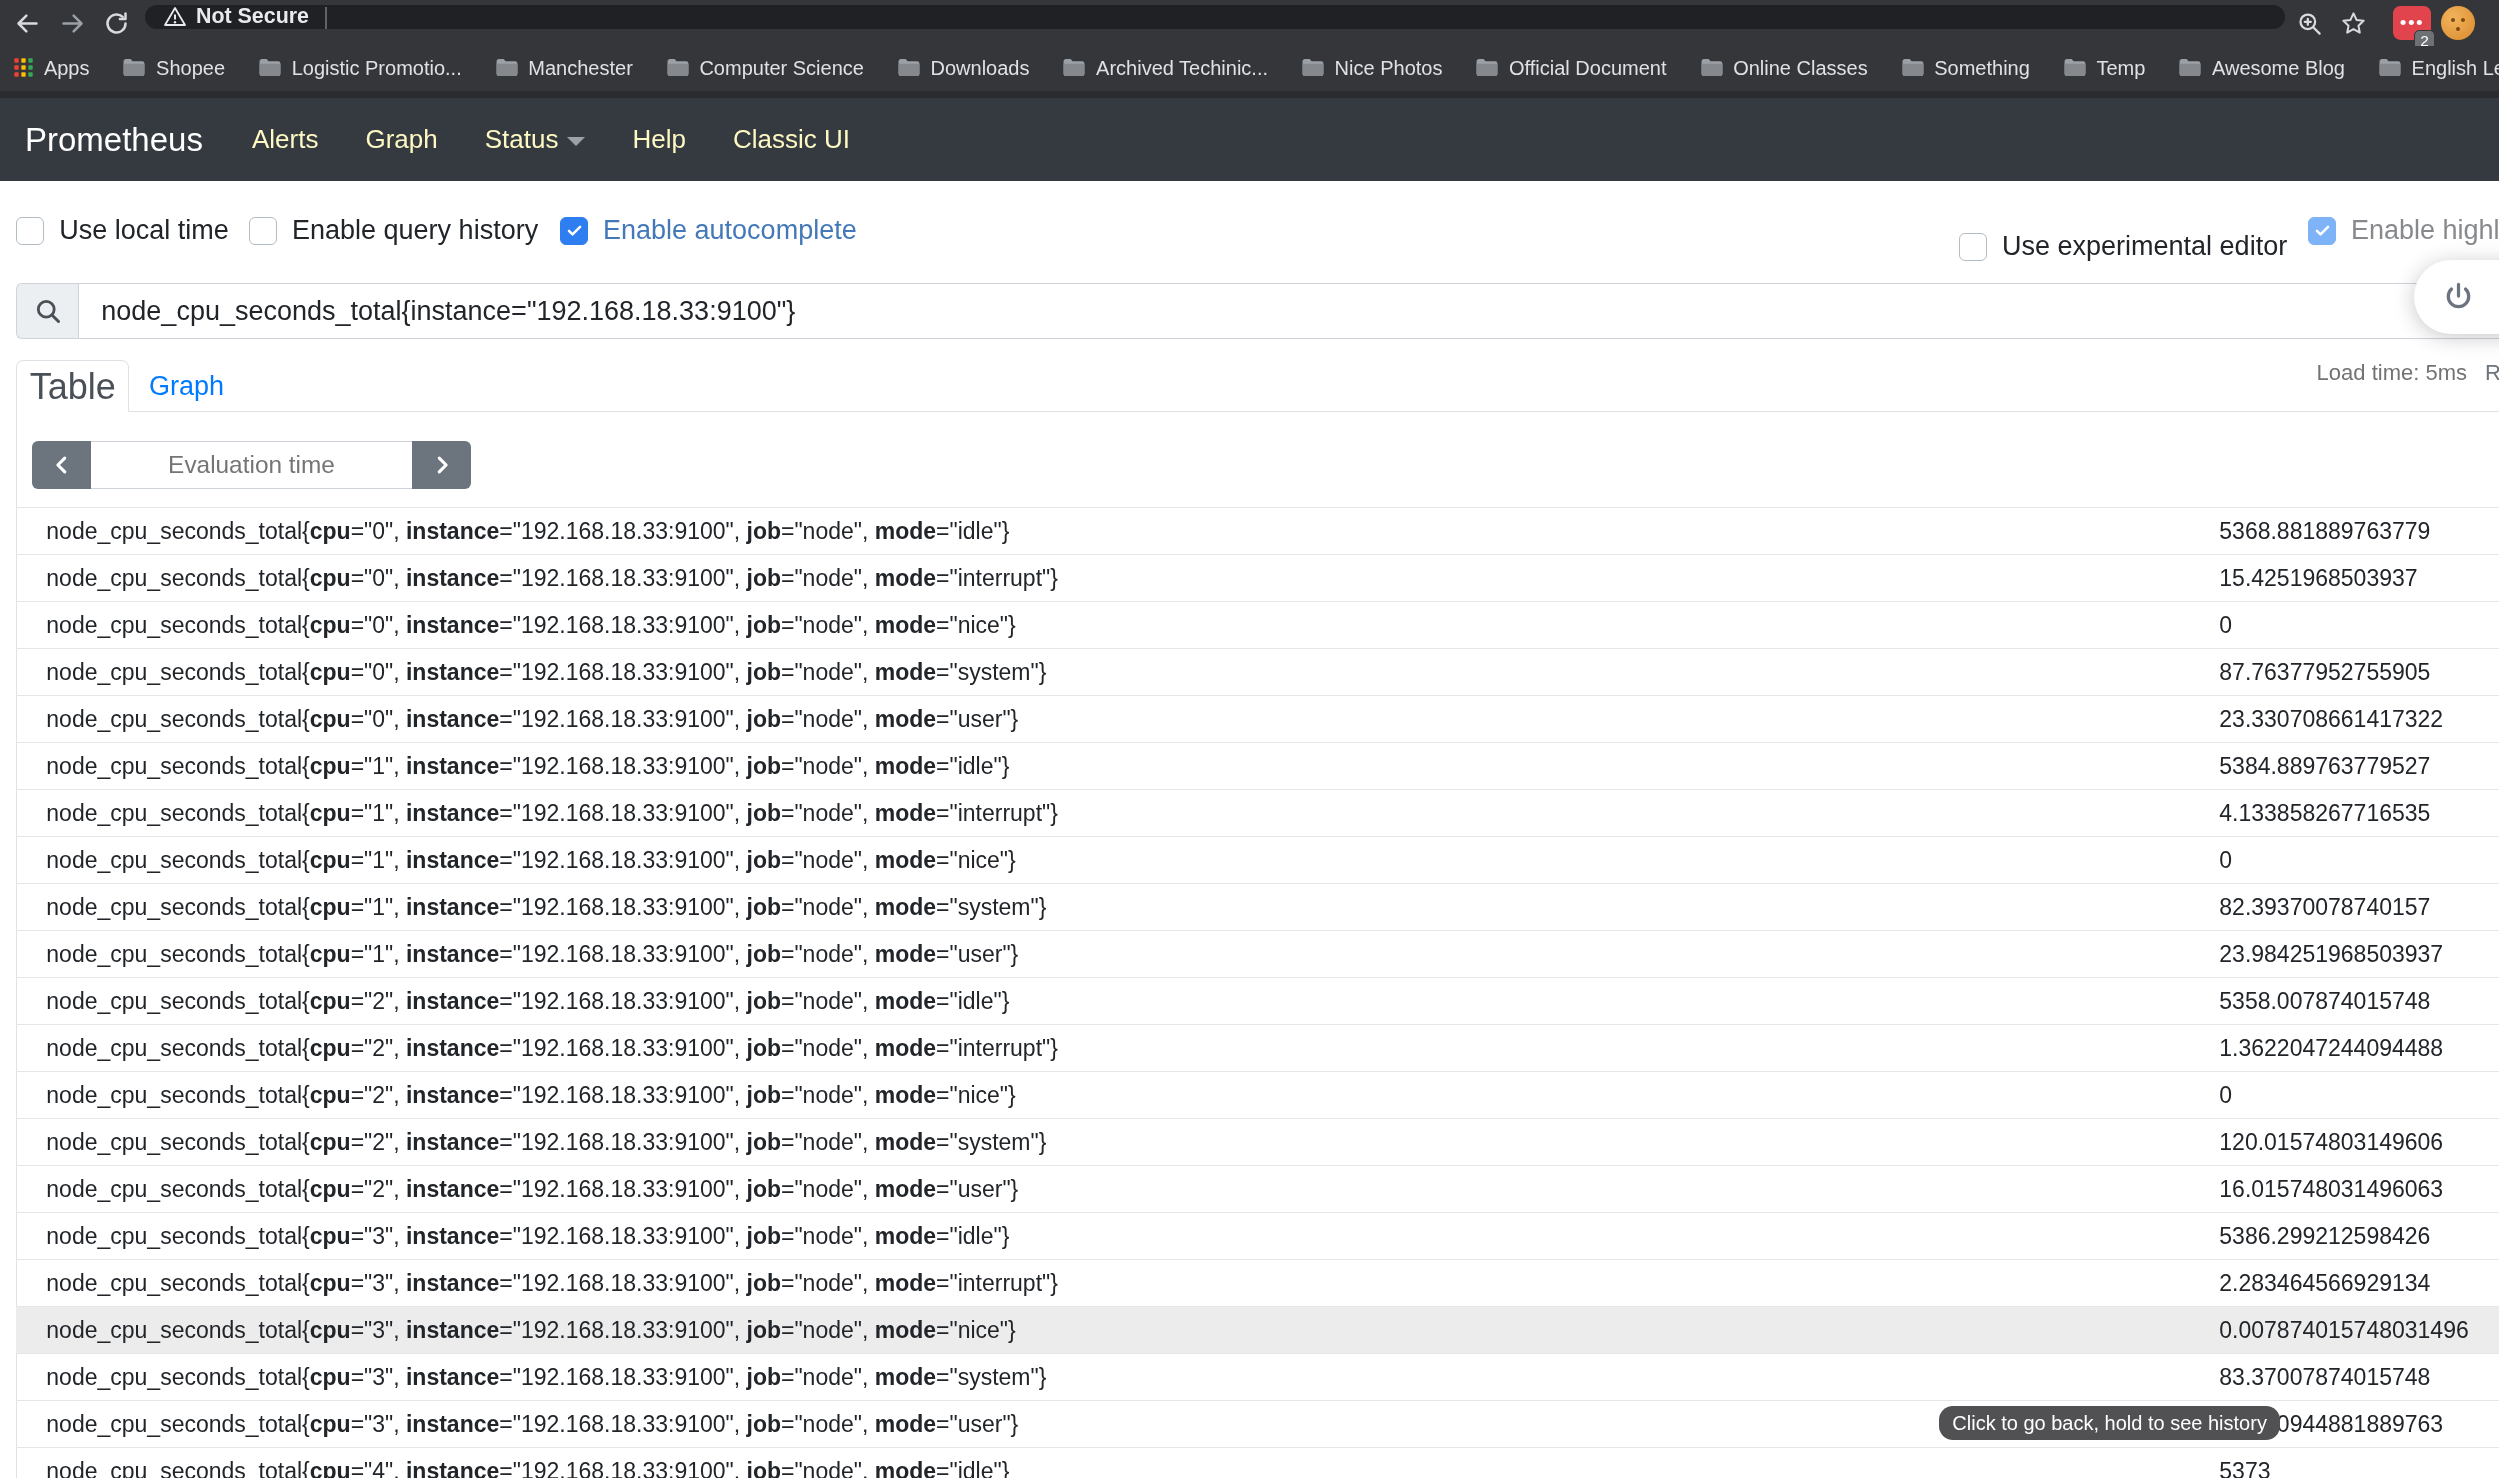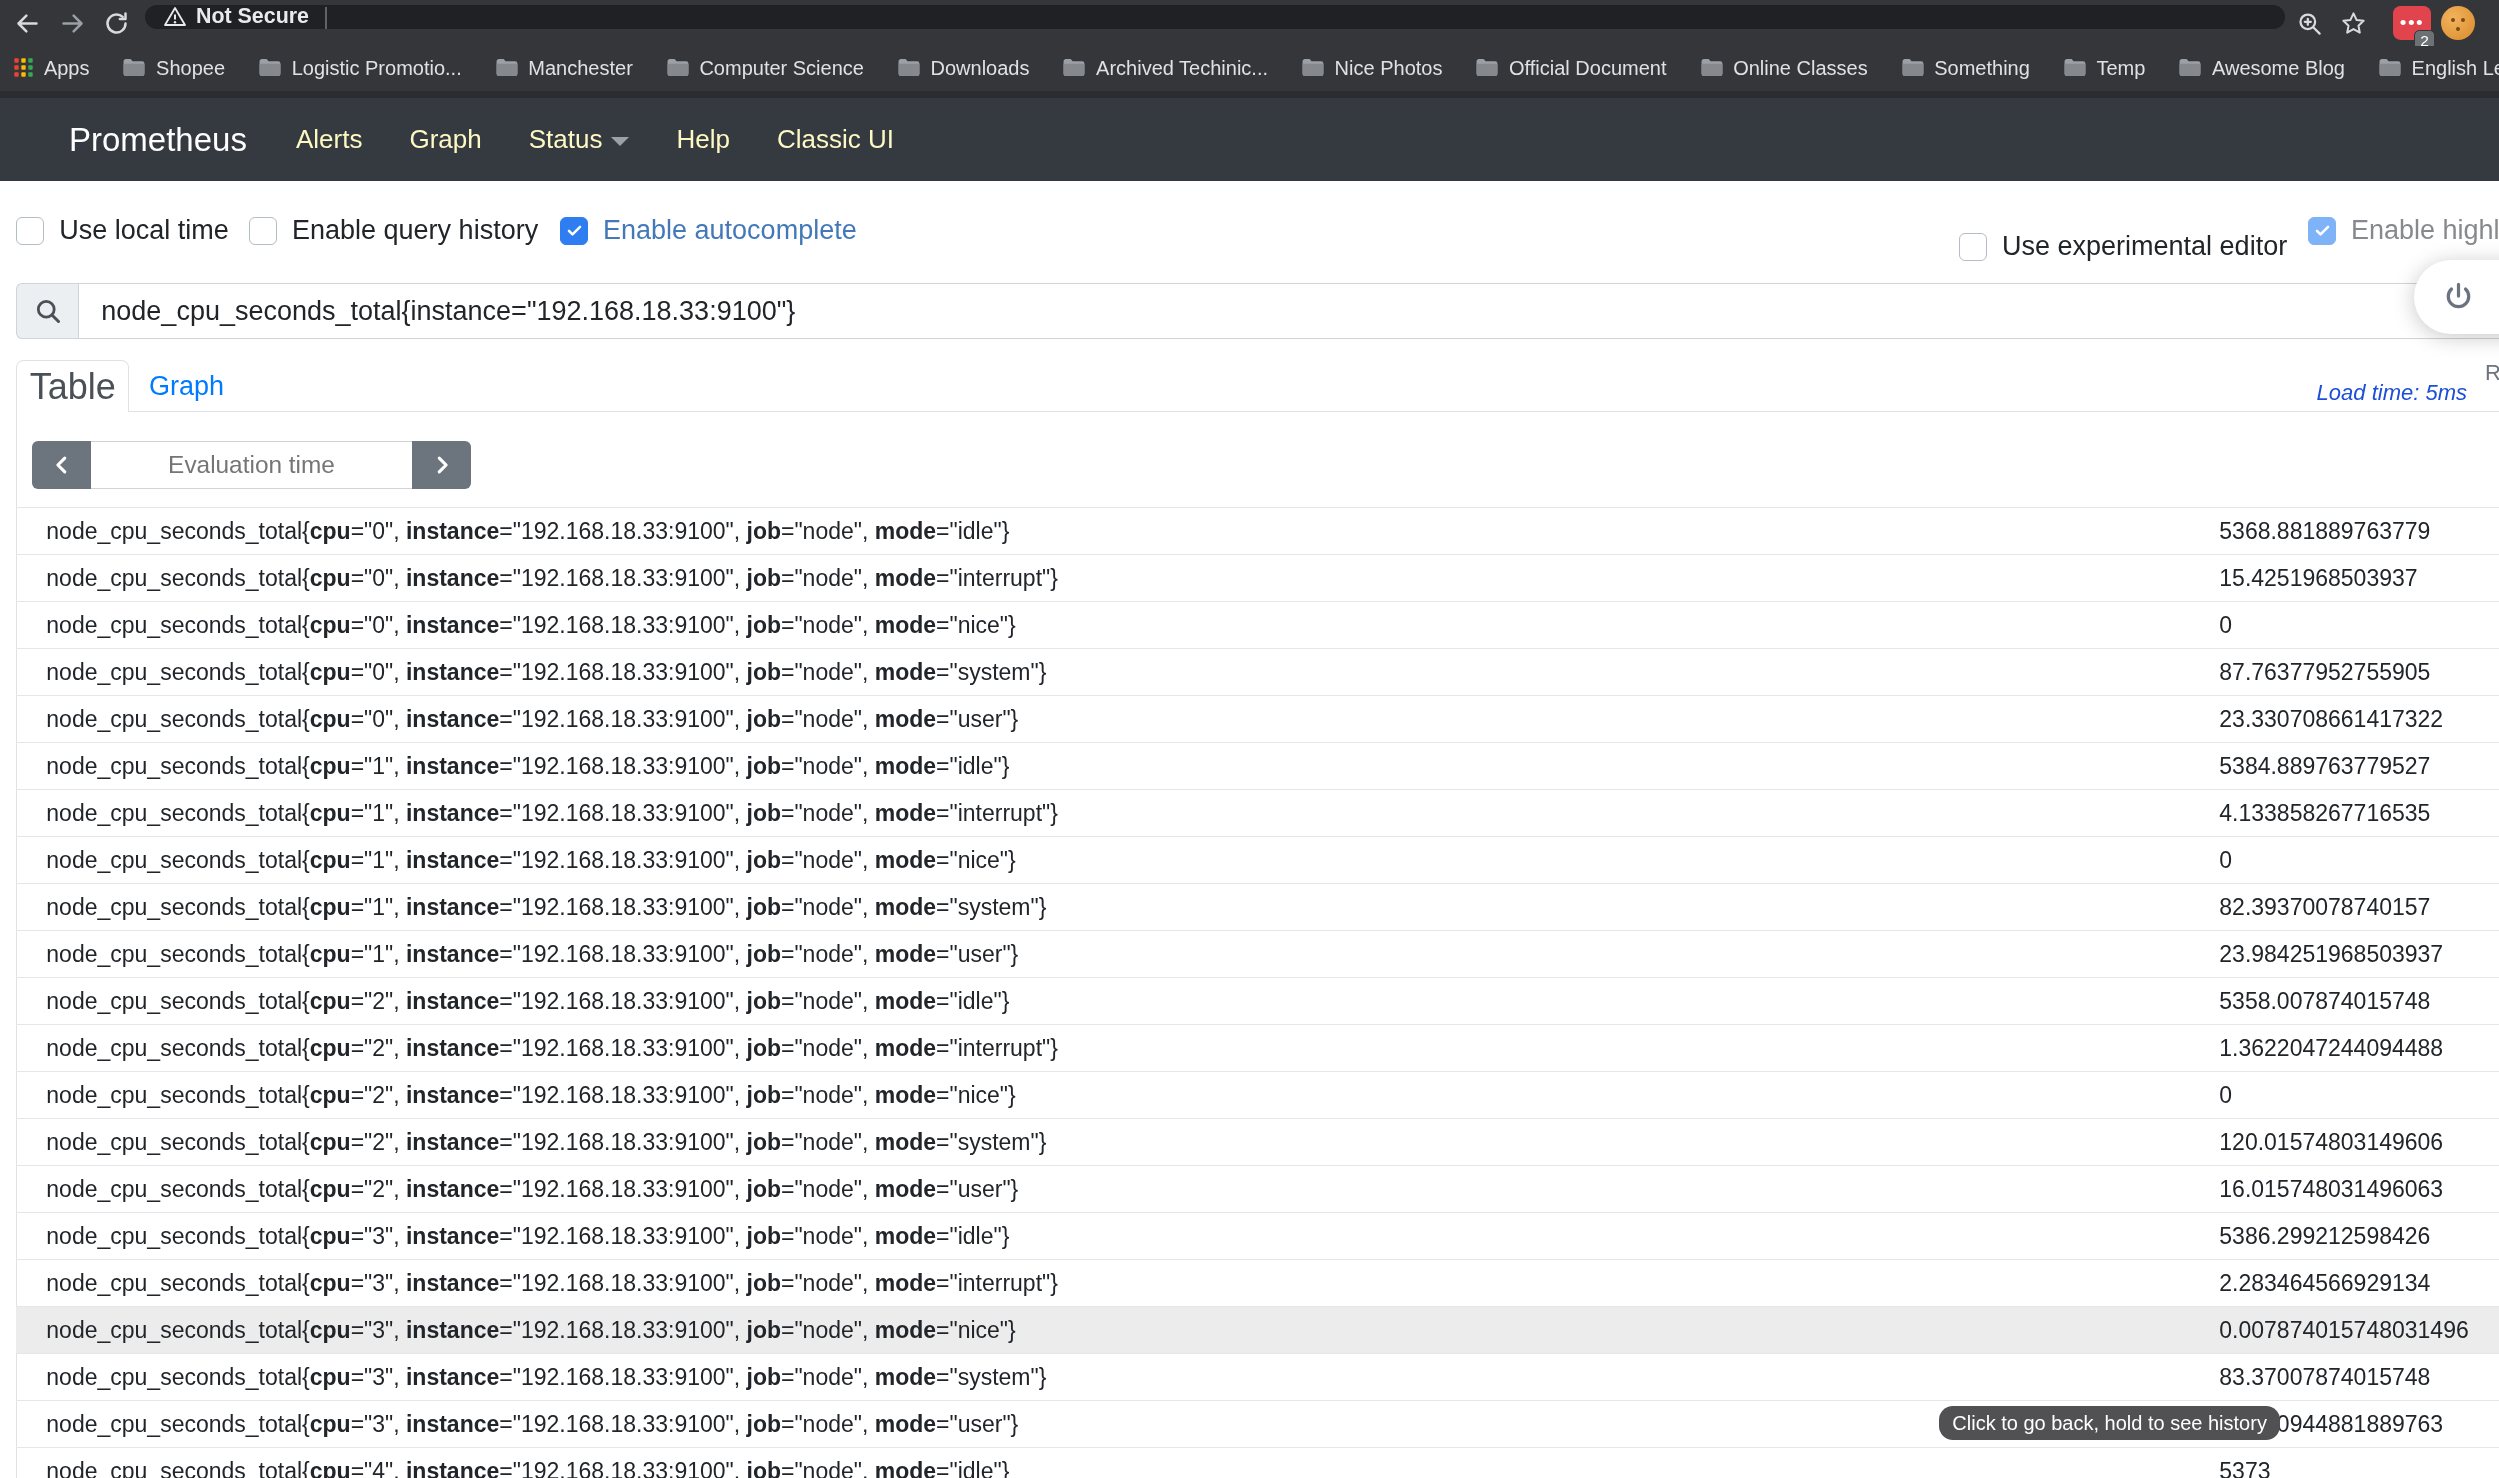--- a/index.html
+++ b/index.html
@@ -28,21 +28,21 @@
   
   #bookmarks { position:absolute; left:0; top:46px; width:2500px; height:45px; background:#35363a;
     display:flex; align-items:center; padding-left:13.3px; white-space:nowrap; overflow:hidden; }
   .bm { display:flex; align-items:center; margin-right:33px; cursor:pointer; flex:0 0 auto; }
   .bm-label { color:#dfe1e5; font-size:20px; margin-left:9.6px; }
   #navbar-strip { position:absolute; left:0; top:91px; width:2500px; height:7.4px; background:#2a2c2f; }
 
   
   #prom-navbar { position:absolute; left:0; top:98px; width:2500px; height:83px; background:#343a40;
     display:flex; align-items:center; padding-left:25px; }
-  #brand { color:#ffffff; font-size:33px; margin-right:49px; cursor:pointer;margin-left:44px; }
+  #brand { color:#ffffff; font-size:33px; margin-right:49px; cursor:pointer; }
   .nav-link { color:#fef9c3; font-size:26px; margin-right:47px; cursor:pointer; display:flex; align-items:center; }
   .caret { width:0; height:0; border-left:9px solid transparent; border-right:9px solid transparent;
     border-top:9.6px solid #9ba1a6; margin-left:9px; margin-top:3px; }
 
   
   .opt { position:absolute; top:215px; display:flex; align-items:center; cursor:pointer; white-space:nowrap; }
   .cb { width:28px; height:28px; border-radius:6px; border:1.5px solid #b4bcc4; background:#fff; margin-right:15px;
     display:flex; align-items:center; justify-content:center; flex:0 0 auto; }
   .cb svg { visibility:hidden; }
   .cb.checked { background:#2e7ef2; border-color:#2e7ef2; }
@@ -61,21 +61,21 @@
   #power-pill { position:absolute; left:2414px; top:260px; width:118px; height:74px; background:#fff;
     border-radius:44px 0 0 44px; box-shadow:0 3px 21px rgba(0,0,0,.22); display:flex; align-items:center;
     padding-left:27px; cursor:pointer; }
 
   
   #tab-table { position:absolute; left:16.3px; top:360px; width:113px; height:52px; background:#fff;
     border:0.7px solid #dee2e6; border-bottom:none; border-radius:7.4px 7.4px 0 0; display:flex;
     align-items:center; justify-content:center; font-size:36px; color:#495057; cursor:pointer; z-index:3; }
   #tab-graph { position:absolute; left:129px; top:360px; width:115px; height:52px; display:flex;
     align-items:center; justify-content:center; font-size:27px; color:#007bff; cursor:pointer; }
-  #load-time { position:absolute; right:32px; top:380px; font-size:22px; color:#1d4ed8;font-style:italic; }
+  #load-time { position:absolute; right:32px; top:360px; font-size:22px; color:#737373; }
   #remove-clip { position:absolute; left:2485px; top:360px; font-size:22px; color:#6c757d; white-space:nowrap; }
   #panel-border { position:absolute; left:16.3px; top:411px; width:2483px; height:1067px;
     border-top:0.7px solid #dee2e6; border-left:0.7px solid #dee2e6; pointer-events:none; }
 
   
   #eval-group { position:absolute; left:32px; top:441px; height:48px; display:flex; }
   .eval-btn { width:59px; background:#6c757d; display:flex; align-items:center; justify-content:center; cursor:pointer; }
   .eval-btn.left { border-radius:6px 0 0 6px; }
   .eval-btn.right { border-radius:0 6px 6px 0; }
   #eval-input { width:321px; border:0.7px solid #ced4da; border-left:none; border-right:none; background:#fff;

